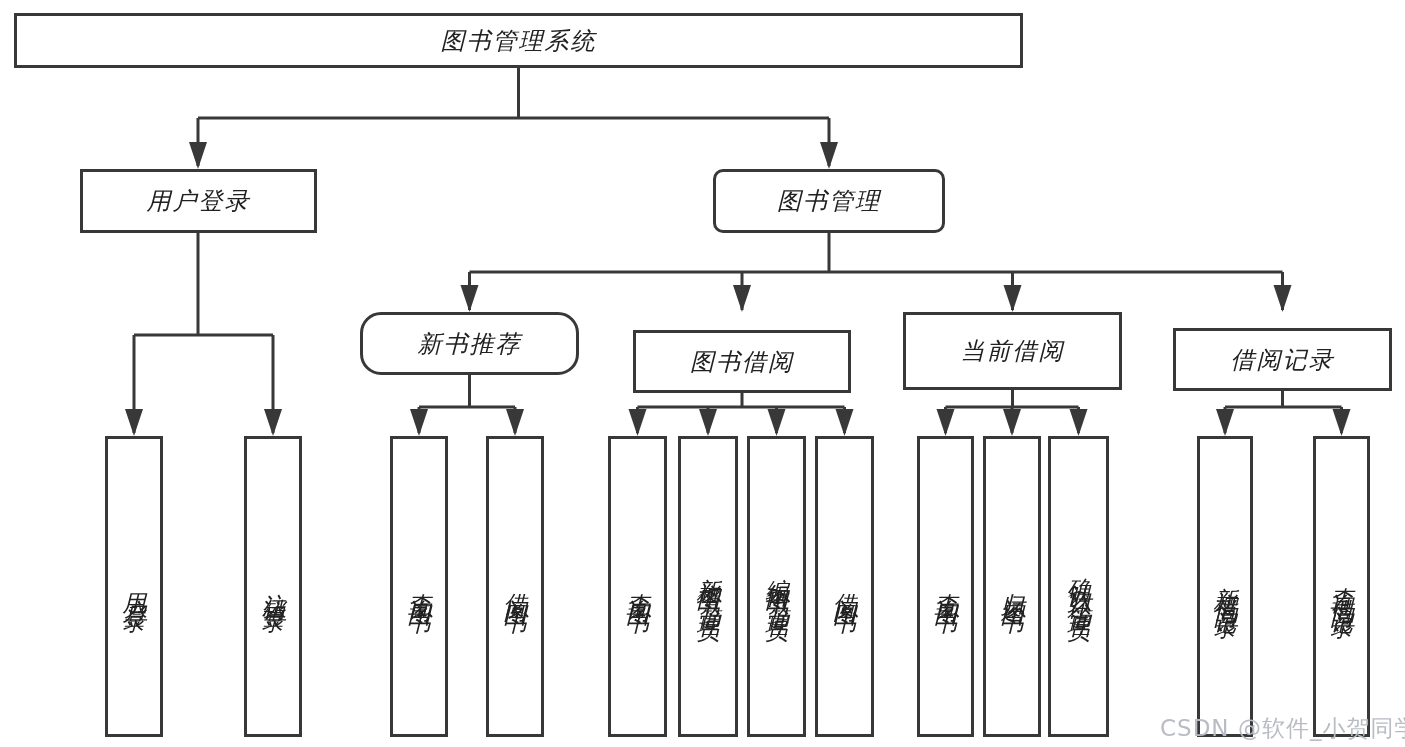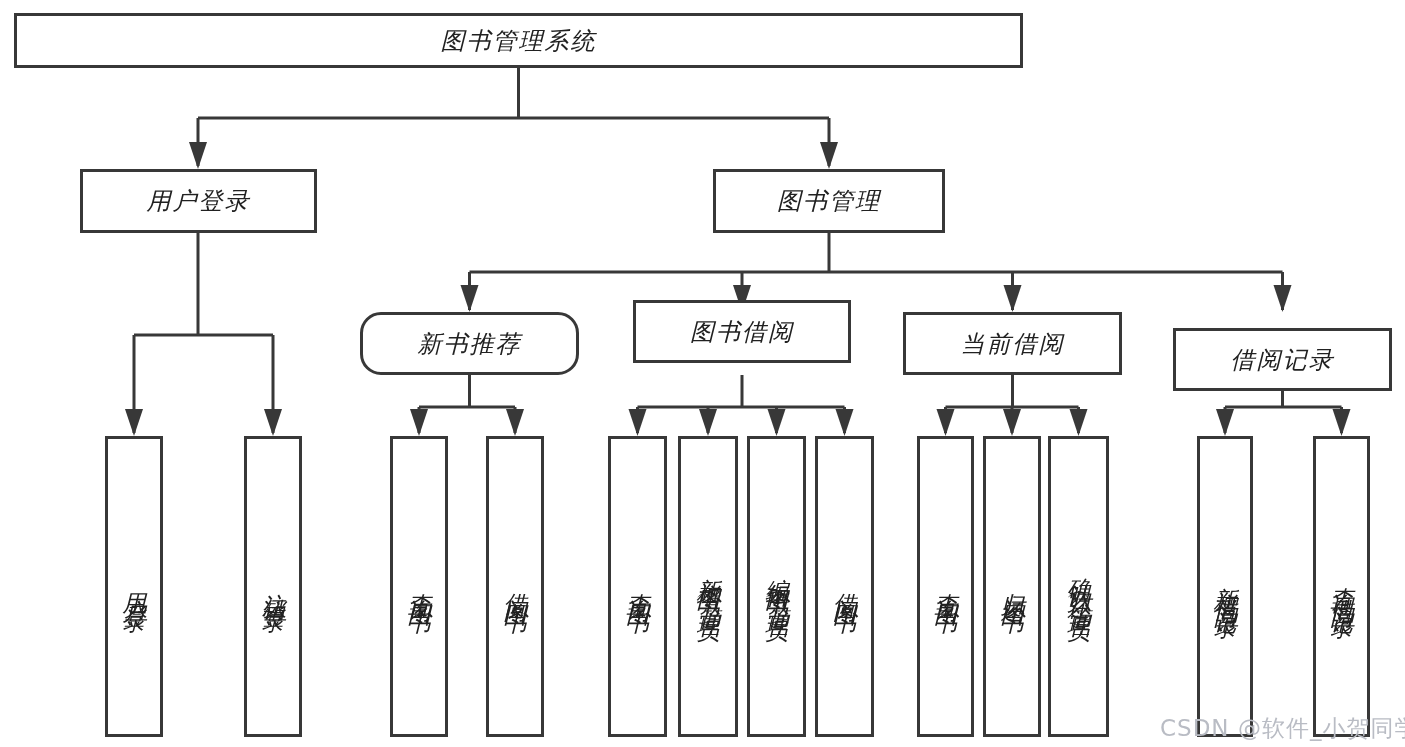--- a/index.html
+++ b/index.html
@@ -107,25 +107,25 @@
     <polygon points="1069.5,409 1087.5,409 1078.5,436"></polygon>
 
     <path d="M1282.5 375 V407 M1225 407 H1341.5 M1225 407 V433 M1341.5 407 V433"></path>
     <polygon points="1216,409 1234,409 1225,436"></polygon>
     <polygon points="1332.5,409 1350.5,409 1341.5,436"></polygon>
   </svg>
 
   <div class="box h-box" style="left:14px; top:13px; width:1009px; height:55px;">图书管理系统</div>
 
   <div class="box h-box" style="left:80px; top:169px; width:237px; height:64px;">用户登录</div>
-  <div class="box h-box" style="left:713px; top:169px; width:232px; height:64px;">图书管理</div>
+  <div class="box h-box" style="left:713px; top:169px; width:232px; height:64px;border-radius:10px;">图书管理</div>
 
   <div class="box h-box" style="left:360px; top:312px; width:219px; height:63px;border-radius:21px;">新书推荐</div>
-  <div class="box h-box" style="left:633px; top:300px; width:218px; height:63px;">图书借阅</div>
-  <div class="box h-box" style="left:903px; top:312px; width:219px; height:63px;">当前借阅</div>
+  <div class="box h-box" style="left:633px; top:330px; width:218px; height:63px;">图书借阅</div>
+  <div class="box h-box" style="left:903px; top:312px; width:219px; height:78px;">当前借阅</div>
   <div class="box h-box" style="left:1173px; top:312px; width:219px; height:63px;margin-top:16px;">借阅记录</div>
 
   <div class="box v-box" style="left:105px; top:436px; width:58px; height:301px;">用户登录</div>
   <div class="box v-box" style="left:244px; top:436px; width:58px; height:301px;">注销登录</div>
 
   <div class="box v-box" style="left:390px; top:436px; width:58px; height:301px;">查询图书</div>
   <div class="box v-box" style="left:486px; top:436px; width:58px; height:301px;">借阅图书</div>
 
   <div class="box v-box" style="left:608px; top:436px; width:59px; height:301px;">查询图书</div>
   <div class="box v-box" style="left:678px; top:436px; width:60px; height:301px;">新增图书（管理员）</div>

